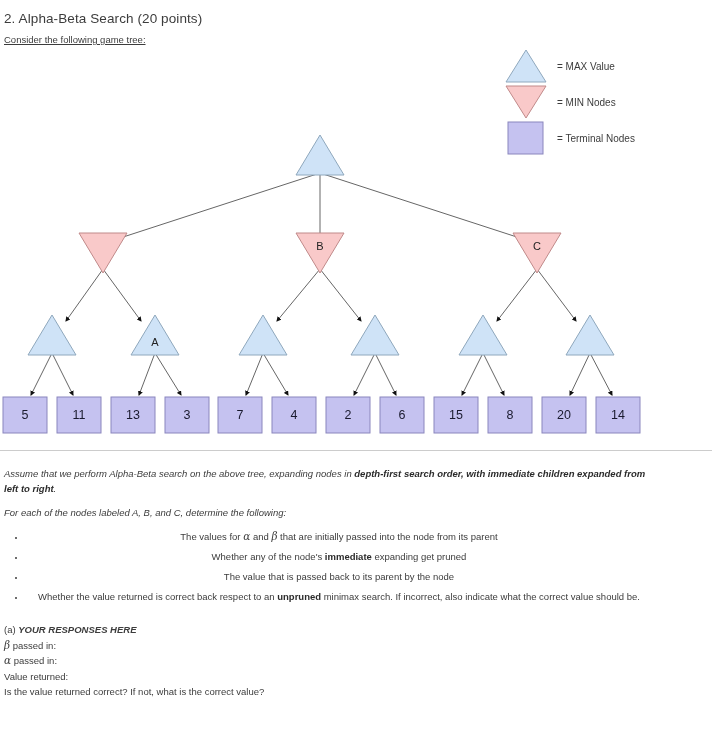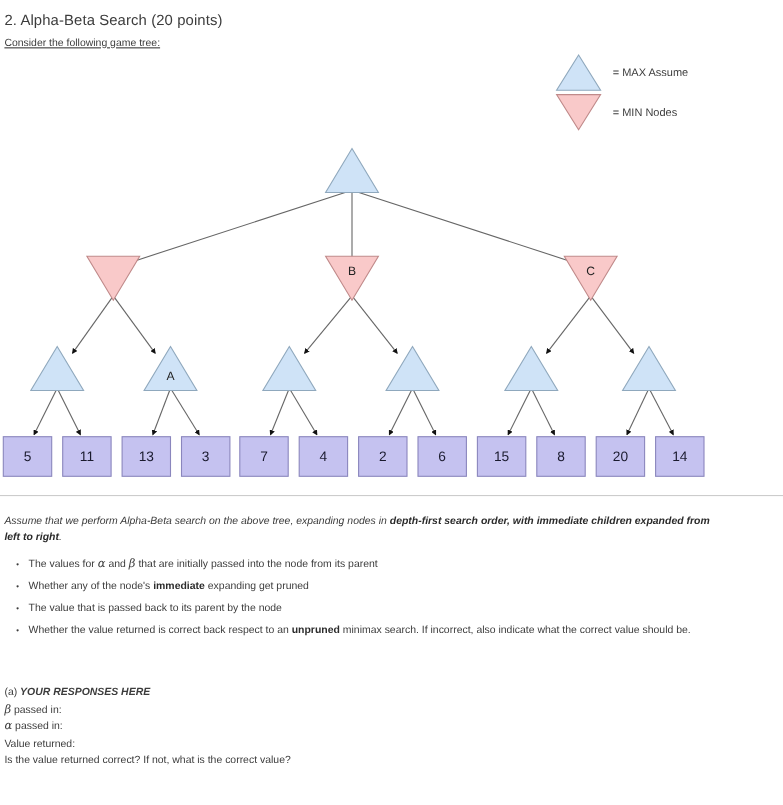--- a/index.html
+++ b/index.html
@@ -107,20 +107,21 @@
     font-size: 9.5px;
     line-height: 15px;
     color: #3c3c3c;
   }
   .prose p { margin: 0 0 9px 0; font-style: italic; }
   .prose b { font-weight: bold; color: #2b2b2b; }
   .prose ul {
     margin: 0 0 8px 0;
     padding-left: 22px;
     list-style: disc;
+    text-align: center;
   }
   .prose li { margin: 0 0 5px 0; }
   .prose li::marker { font-size: 8px; }
   .greek { font-family: "DejaVu Serif", serif; font-style: italic; font-size: 10.5px; }
 
   
   .responses {
     position: absolute;
     left: 4px;
     top: 622px;
@@ -138,29 +139,37 @@
 <div class="q-title">2. Alpha-Beta Search (20 points)</div>
 <div class="q-intro">Consider the following game tree:</div>
 
 <div class="legend">
   <div class="legend-row">
     <span class="legend-swatch">
       <svg width="42" height="34" viewBox="0 0 42 34">
         <polygon points="21,1 41,33 1,33" fill="#cfe3f7" stroke="#8fa8bd" stroke-width="1"></polygon>
       </svg>
     </span>
-    <span class="legend-label">= MAX Assume</span>
+    <span class="legend-label">= MAX Value</span>
   </div>
   <div class="legend-row">
     <span class="legend-swatch">
       <svg width="42" height="34" viewBox="0 0 42 34">
         <polygon points="1,1 41,1 21,33" fill="#f9c9c9" stroke="#c08a8a" stroke-width="1"></polygon>
       </svg>
     </span>
     <span class="legend-label">= MIN Nodes</span>
+  </div>
+  <div class="legend-row">
+    <span class="legend-swatch">
+      <svg width="42" height="34" viewBox="0 0 42 34">
+        <rect x="3" y="1" width="35" height="32" fill="#c5c2f0" stroke="#8a86bd" stroke-width="1"></rect>
+      </svg>
+    </span>
+    <span class="legend-label">= Terminal Nodes</span>
   </div>
 </div>
 
 <div id="tree">
   <svg width="712" height="320" viewBox="0 0 712 320">
     <defs>
       <marker id="arrow" viewBox="0 0 10 10" refX="8" refY="5" markerWidth="5" markerHeight="5" orient="auto-start-reverse">
         <path d="M 0 0 L 10 5 L 0 10 z" fill="#111111"></path>
       </marker>
     </defs>
@@ -272,20 +281,21 @@
       </g>
   </svg>
 </div>
 
 <div class="divider"></div>
 
 <div class="prose">
   <p>
     <span>Assume that we perform Alpha-Beta search on the above tree, expanding nodes in </span><b>depth-first search order, with immediate children expanded from left to right</b><span>.</span>
   </p>
+  <p>For each of the nodes labeled A, B, and C, determine the following:</p>
   <ul>
     <li>
       <span>The values for </span><span class="greek">α</span><span> and </span><span class="greek">β</span><span> that are initially passed into the node from its parent</span>
     </li>
     <li>
       <span>Whether any of the node's </span><b>immediate</b><span> expanding get pruned</span>
     </li>
     <li>
       <span>The value that is passed back to its parent by the node</span>
     </li>

